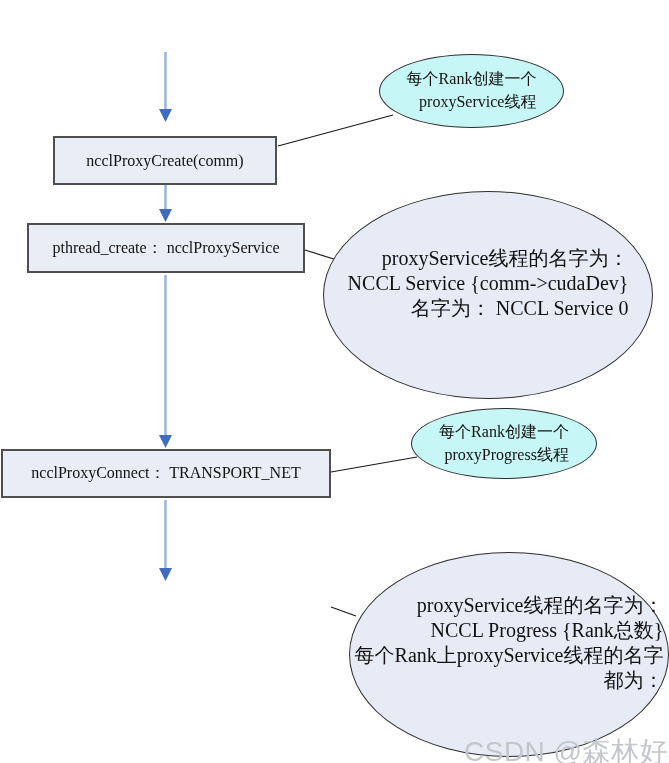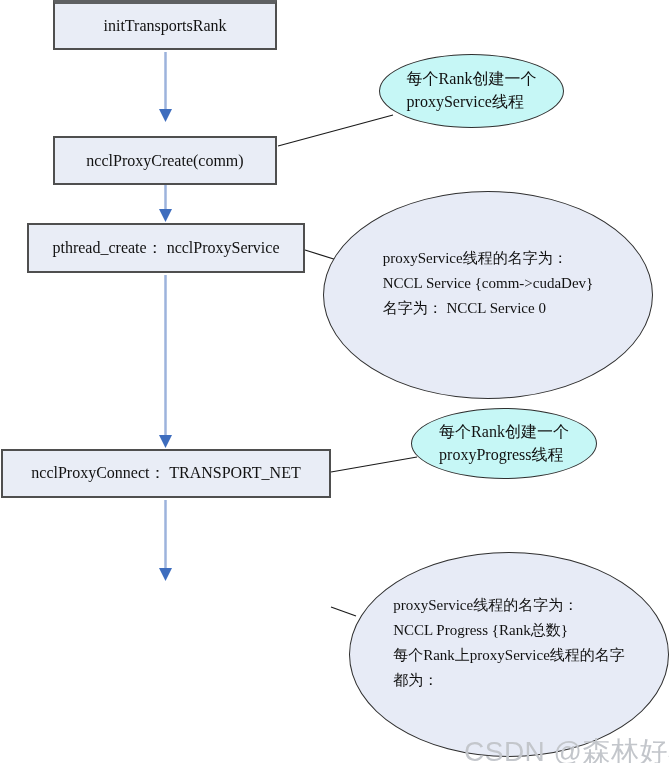--- a/index.html
+++ b/index.html
@@ -25,24 +25,24 @@
     text-align:center;
     z-index:2;
   }
   .box.thick-top{border-top:4px solid #5E6062;}
   .ellipse{
     position:absolute;
     box-sizing:border-box;
     border:1.5px solid var(--shape-border,#2F2F2F);
     border-radius:50%;
     display:flex;flex-direction:column;align-items:center;justify-content:center;
-    text-align:left;
+    text-align:right;
     z-index:2;
   }
-  .ellipse.detail{background:var(--ellipse-fill,#E7EBF6);font-size:15px;line-height:25px;}
+  .ellipse.detail{background:var(--ellipse-fill,#E7EBF6);font-size:20px;line-height:25px;}
   .ellipse.note{background:var(--note-fill,#C6F7F6);font-size:16px;line-height:23px;}
   .detail .inner{transform:translateY(-12px);}
   .note .inner{transform:translateY(-1px);}
   #watermark{
     position:absolute;
     left:464px;top:733px;
     font-family:"Liberation Sans","DejaVu Sans",sans-serif;
     font-size:28px;
     letter-spacing:0.5px;
     color:var(--watermark,#C3C6CB);
@@ -73,23 +73,20 @@
       <line class="shaft" x1="165.5" y1="500" x2="165.5" y2="569"></line>
       <polygon class="head" points="159,568 172,568 165.5,581"></polygon>
     </g>
 
     <line class="connector" x1="278" y1="146" x2="393" y2="115"></line>
     <line class="connector" x1="305" y1="250" x2="340" y2="261"></line>
     <line class="connector" x1="331" y1="472" x2="417" y2="457"></line>
     <line class="connector" x1="331" y1="607" x2="356" y2="616"></line>
   </svg>
 
-  <div class="box thick-top" style="left:53px;top:0px;width:224px;height:50px">
-    <span>initTransportsRank</span>
-  </div>
 
   <div class="box" style="left:53px;top:136px;width:224px;height:49px">
     <span>ncclProxyCreate(comm)</span>
   </div>
 
   <div class="box" style="left:1px;top:449px;width:330px;height:49px">
     <span>ncclProxyConnect： TRANSPORT_NET</span>
   </div>
 
   <div class="box" style="left:27px;top:223px;width:278px;height:50px">

